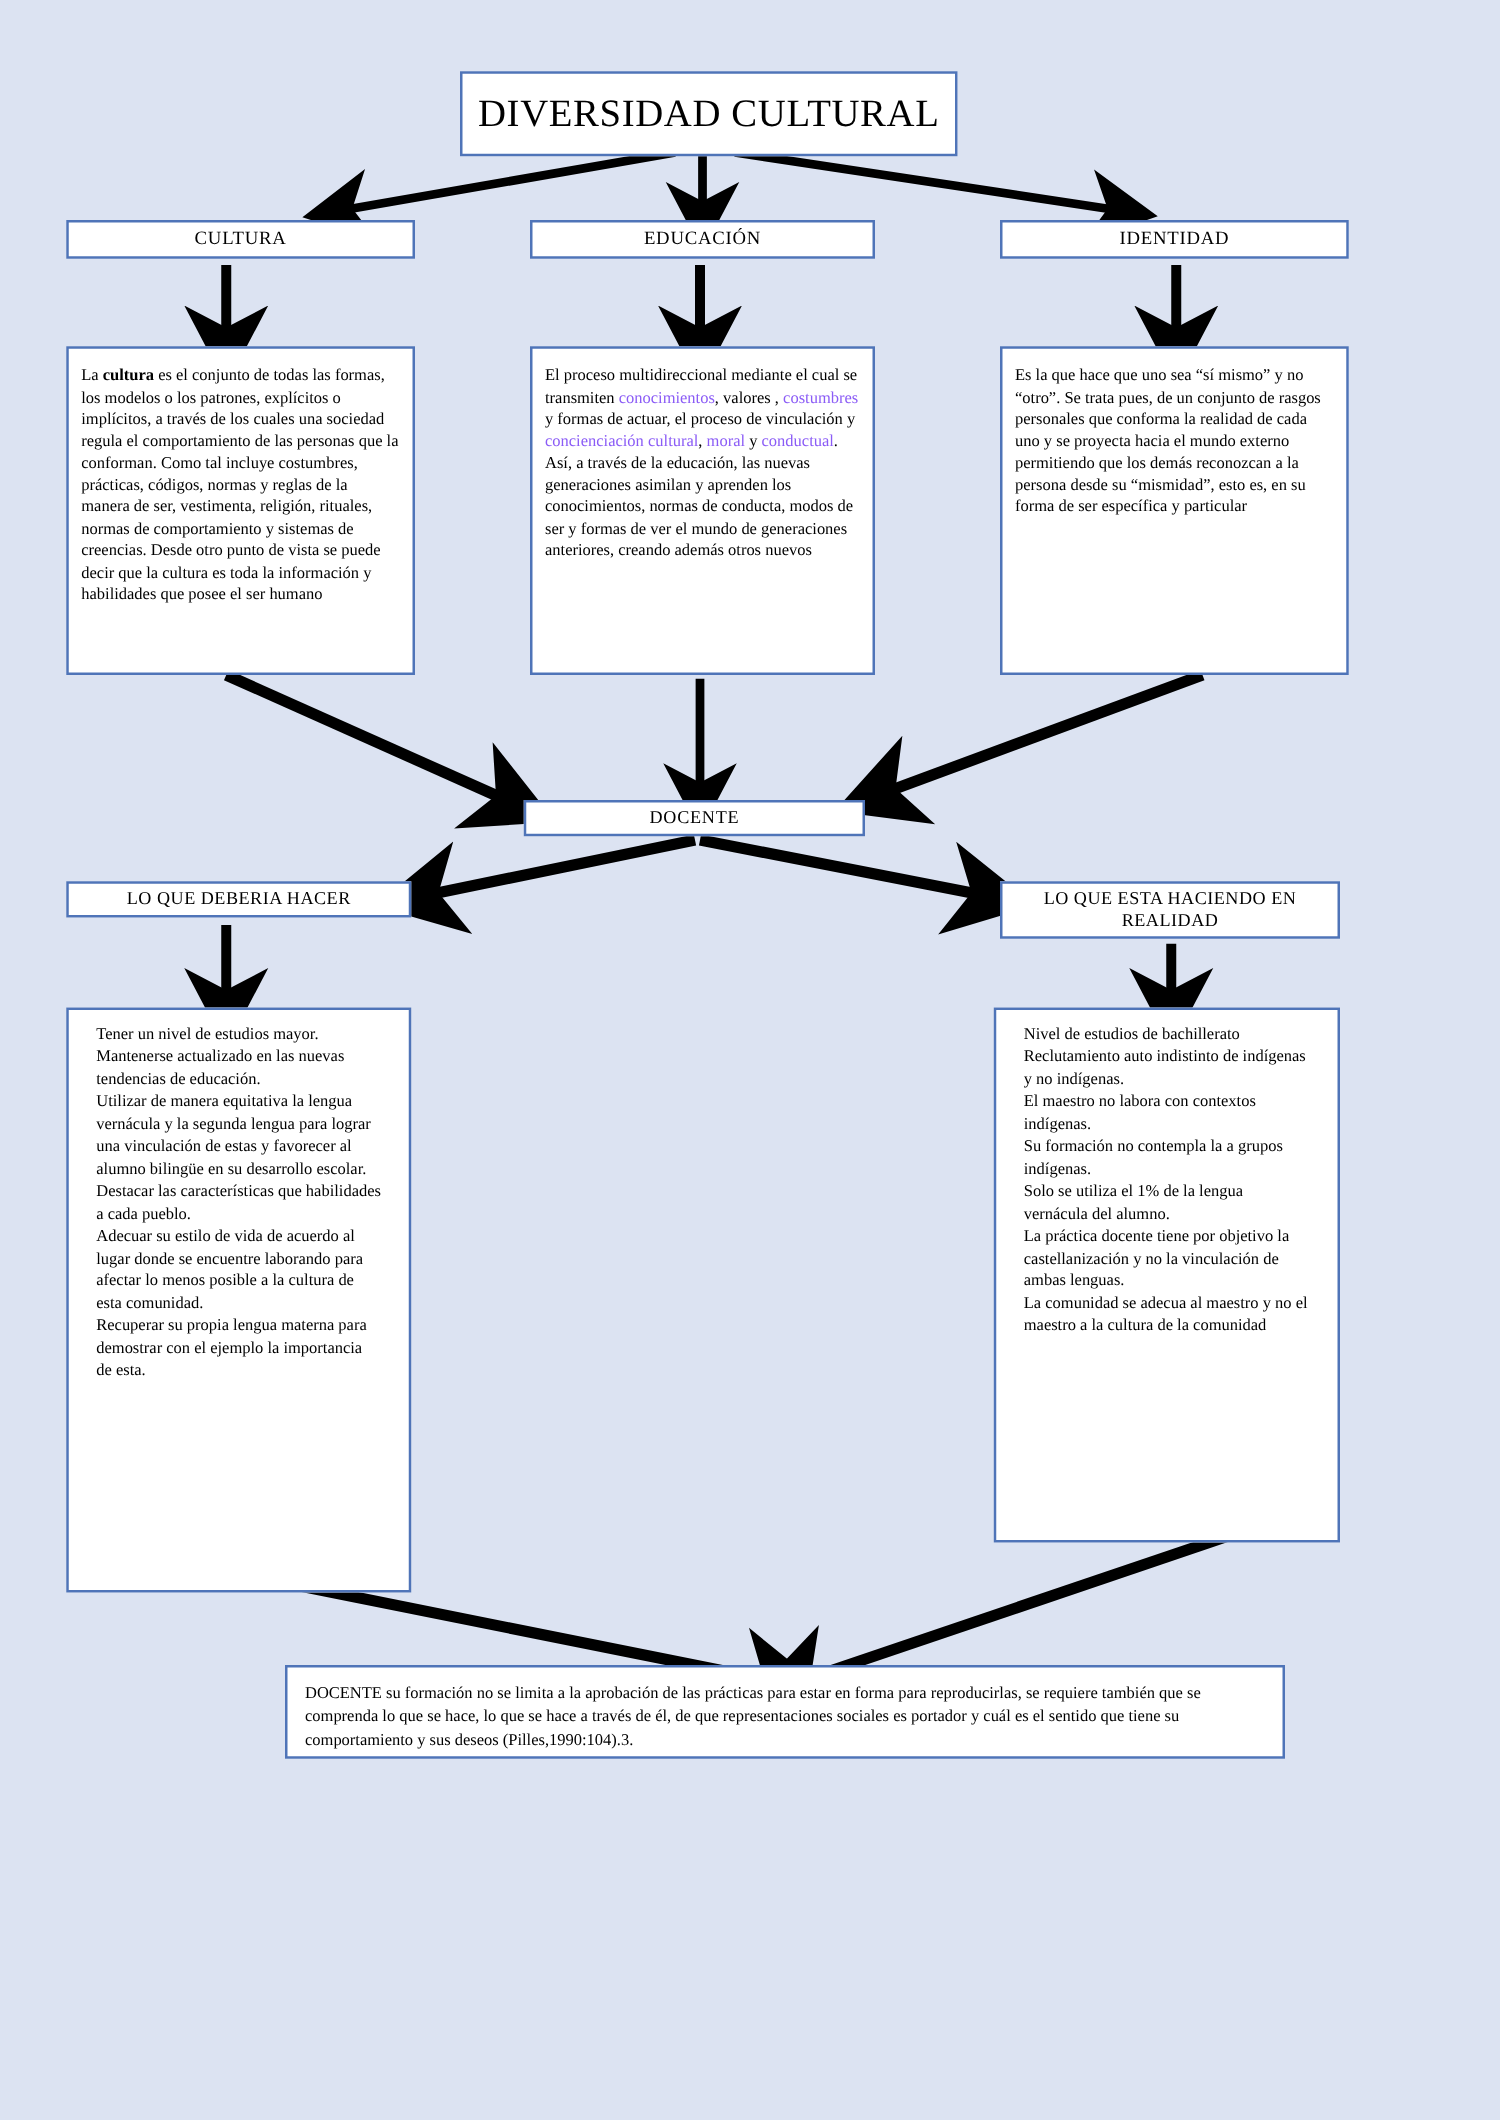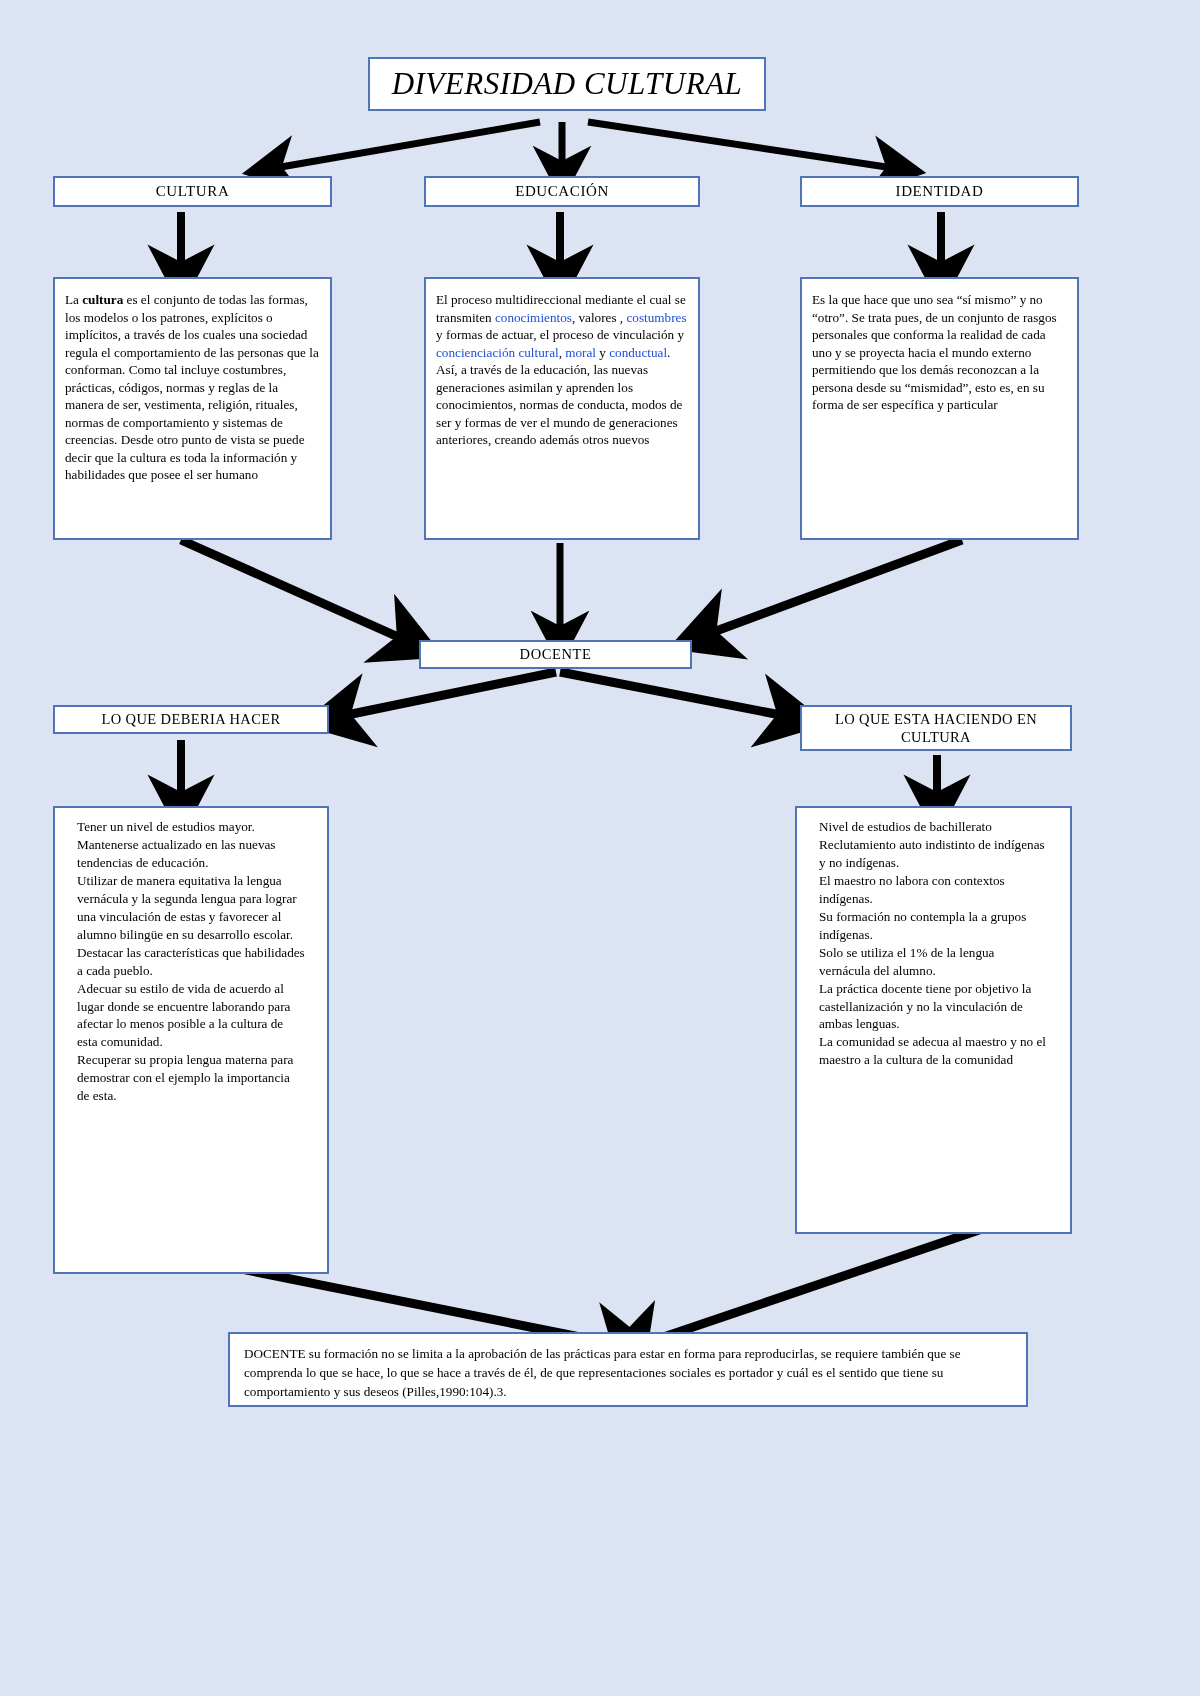--- a/index.html
+++ b/index.html
@@ -30,25 +30,24 @@
   .box {
     position: absolute;
     background: #ffffff;
     border: 2px solid #4f74b8;
     box-sizing: border-box;
   }
   .title-box {
     left: 368px;
     top: 57px;
     width: 398px;
-    height: 54px;
-    display: flex;
-    align-items: center;
-    justify-content: center;
-    font-style: italic;
+    height: 68px;
+    display: flex;
+    align-items: center;
+    justify-content: center;
   }
   .title-box .txt {
     font-size: 31px;
     letter-spacing: 0.5px;
     white-space: nowrap;
   }
   .cat-box {
     height: 31px;
     display: flex;
     align-items: center;
@@ -116,21 +115,21 @@
     top: 1332px;
     width: 800px;
     height: 75px;
     padding: 10px 14px;
     text-align: left;
     font-size: 13.2px;
     line-height: 1.45;
   }
   .concl-box p { margin: 0; }
 
-  .link { color: #1d4ed8; }
+  .link { color: #8b5cf6; }
   .bold { font-weight: bold; }
 </style>
 </head>
 <body>
 
 <div id="canvas">
 
   <svg id="arrows" viewBox="0 0 1200 1696">
     <defs>
       <marker id="ah" markerWidth="9" markerHeight="9" refX="3.2" refY="4.5" orient="auto" markerUnits="strokeWidth">
@@ -189,21 +188,21 @@
   </div>
 
   <div class="box docente-box">
     <span class="txt">DOCENTE</span>
   </div>
 
   <div class="box sub-box sub-left">
     <span class="txt">LO QUE DEBERIA HACER</span>
   </div>
   <div class="box sub-box sub-right">
-    <span class="txt">LO QUE ESTA HACIENDO EN CULTURA</span>
+    <span class="txt">LO QUE ESTA HACIENDO EN REALIDAD</span>
   </div>
 
   <div class="box list-box list-left">
       <p>Tener un nivel de estudios mayor.</p>
       <p>Mantenerse actualizado en las nuevas tendencias de educación.</p>
       <p>Utilizar de manera equitativa la lengua vernácula y la segunda lengua para lograr una vinculación de estas y favorecer al alumno bilingüe en su desarrollo escolar.</p>
       <p>Destacar las características que habilidades a cada pueblo.</p>
       <p>Adecuar su estilo de vida de acuerdo al lugar donde se encuentre laborando para afectar lo menos posible a la cultura de esta comunidad.</p>
       <p>Recuperar su propia lengua materna para demostrar con el ejemplo la importancia de esta.</p>
     </div>

